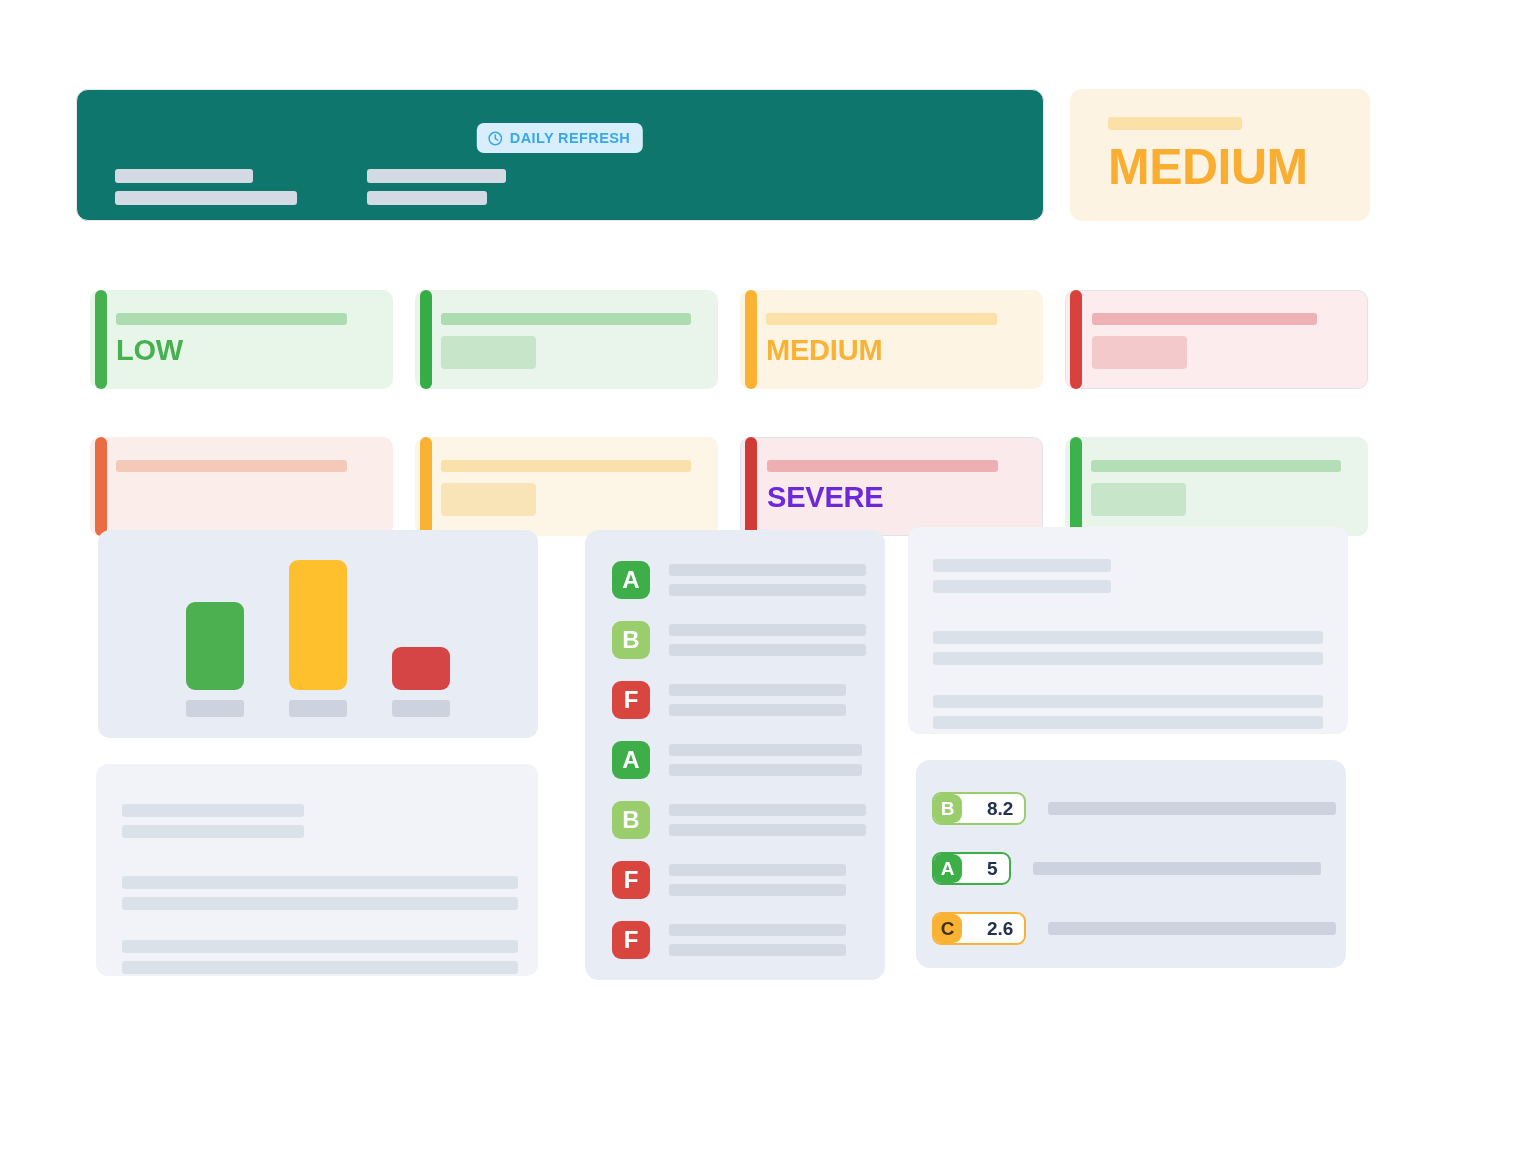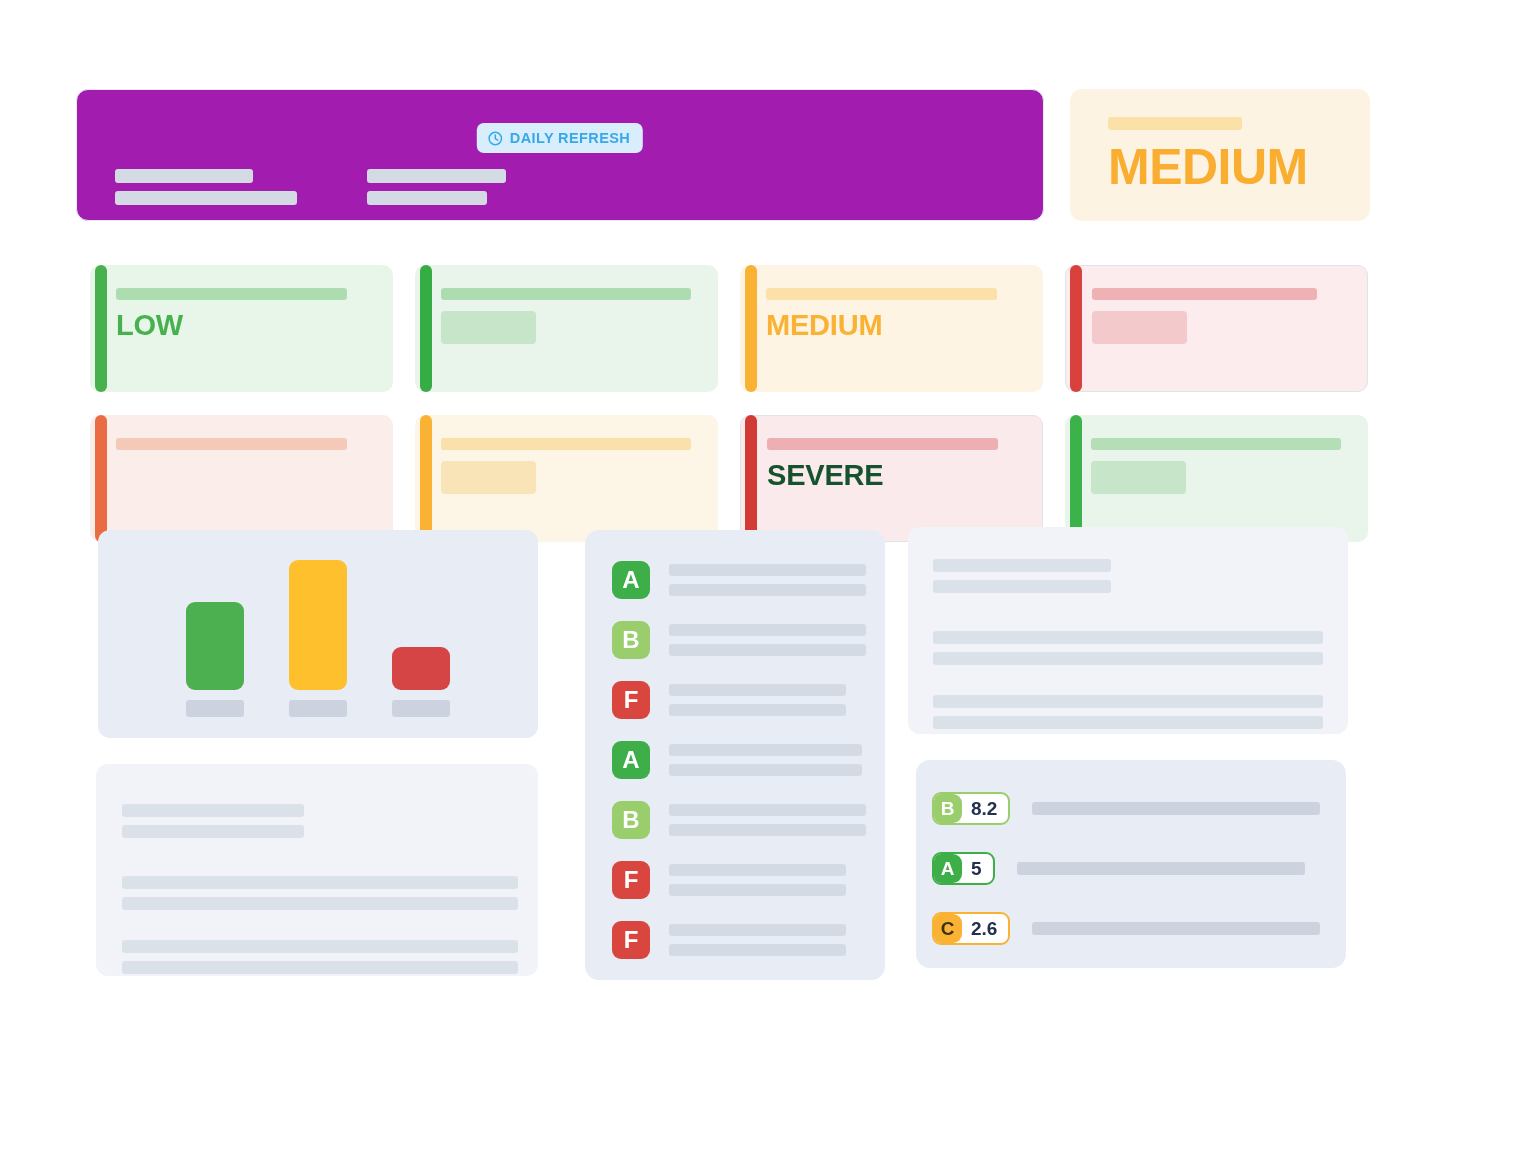--- a/index.html
+++ b/index.html
@@ -16,21 +16,21 @@
   .sk { background: #d3dae3; border-radius: 3px; height: 13px; }
   .sk-lite { background: #dbe1e9; border-radius: 3px; height: 13px; }
 
   
   .top-row {
     position: absolute; left: 76px; top: 89px;
     display: flex; gap: 26px; align-items: stretch;
   }
   .hero-card {
     width: 968px; height: 132px;
-    background: #a21caf;
+    background: #0f766e;
     border: 1px solid #e6eaf0;
     border-radius: 12px;
     position: relative;
   }
   .refresh-badge {
     position: absolute; left: 50%; transform: translateX(-50%);
     top: 33px;
     display: flex; align-items: center; gap: 7px;
     background: #d9eefc; color: #37a8e8;
     border-radius: 7px;
@@ -63,24 +63,25 @@
 
   
   .sev-grid {
     position: absolute; left: 90px; top: 265px;
     display: grid;
     grid-template-columns: repeat(4, 303px);
     gap: 23px 22px;
   }
   .sev-card {
     position: relative;
-    height: 127px;
+    height: 99px;
     border-radius: 10px;
     padding: 23px 0 0 26px;
     overflow: visible;
+    margin-top: 25px;
   }
   .sev-card.boxed {
     border: 1px solid #dfe4ec;
     padding-top: 22px;
   }
   .sev-bar {
     position: absolute; left: 5px; top: 0; bottom: 0;
     width: 12px; border-radius: 7px;
   }
   .sev-card.boxed .sev-bar { left: 4px; top: -1px; bottom: -1px; }
@@ -169,21 +170,21 @@
   .score-letter {
     width: 29px;
     display: flex; align-items: center; justify-content: center;
     font-size: 19px; font-weight: bold; line-height: 1;
     border-radius: 0 9px 9px 0;
     margin-left: -1px;
   }
   .score-value {
     padding: 0 11px 0 9px;
     display: flex; align-items: center; justify-content: center;
-    font-size: 19px; font-weight: bold; color: #23314f; line-height: 1;
+    font-size: 19px; font-weight: bold; color: #23314f; line-height: 1; margin-left: 16px;
   }
   .score-track { height: 13px; background: #ccd3df; border-radius: 3px; }
 </style>
 </head>
 <body>
 
 <div class="page">
 
   <div class="top-row">
 
@@ -241,21 +242,21 @@
         <div class="sev-line" style="background: rgb(244, 201, 183); width: 231px;"></div>
       </div>
       <div class="sev-card" style="background: rgb(253, 245, 230);">
         <div class="sev-bar" style="background: rgb(249, 178, 51);"></div>
         <div class="sev-line" style="background: rgb(250, 225, 171); width: 250px;"></div>
         <div class="sev-block" style="background: rgb(248, 228, 183);"></div>
       </div>
       <div class="sev-card boxed" style="background: rgb(251, 234, 236);">
         <div class="sev-bar" style="background: rgb(209, 58, 53);"></div>
         <div class="sev-line" style="background: rgb(238, 175, 179); width: 231px;"></div>
-        <div class="sev-label" style="color: #14532d;">SEVERE</div>
+        <div class="sev-label" style="color: #6d28d9;">SEVERE</div>
       </div>
       <div class="sev-card" style="background: rgb(233, 245, 234);">
         <div class="sev-bar" style="background: rgb(60, 178, 74);"></div>
         <div class="sev-line" style="background: rgb(180, 223, 182); width: 250px;"></div>
         <div class="sev-block" style="background: rgb(198, 229, 201);"></div>
       </div>
     </div>
 
   <div class="chart-panel">
     <div class="bars" id="bars">

